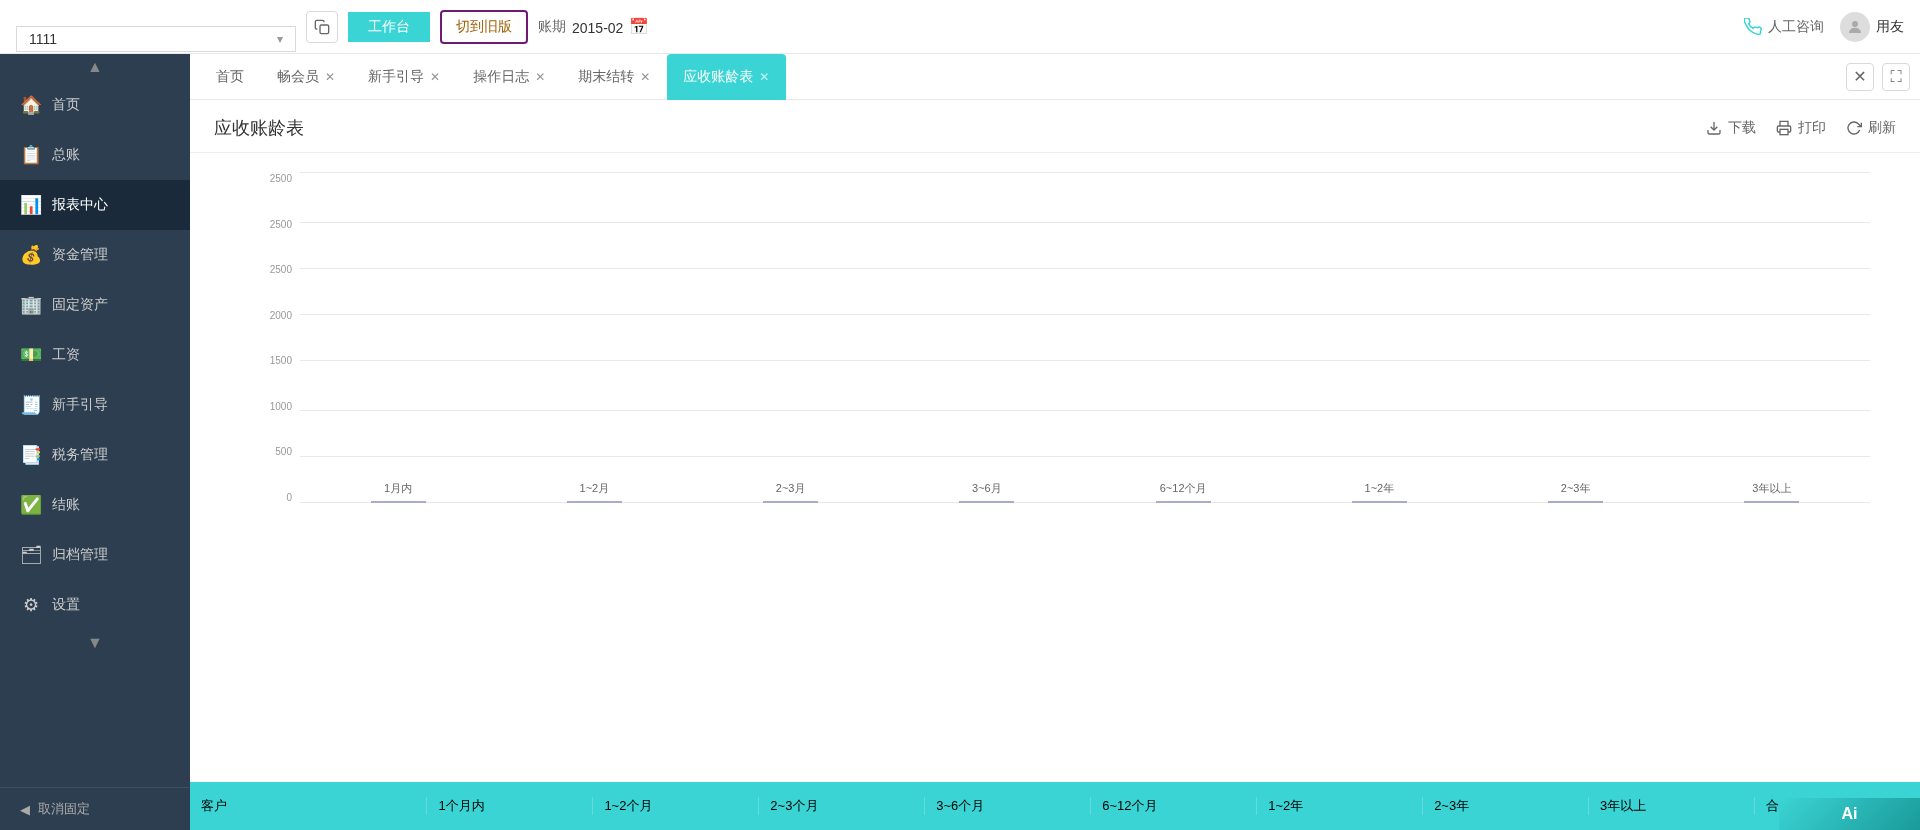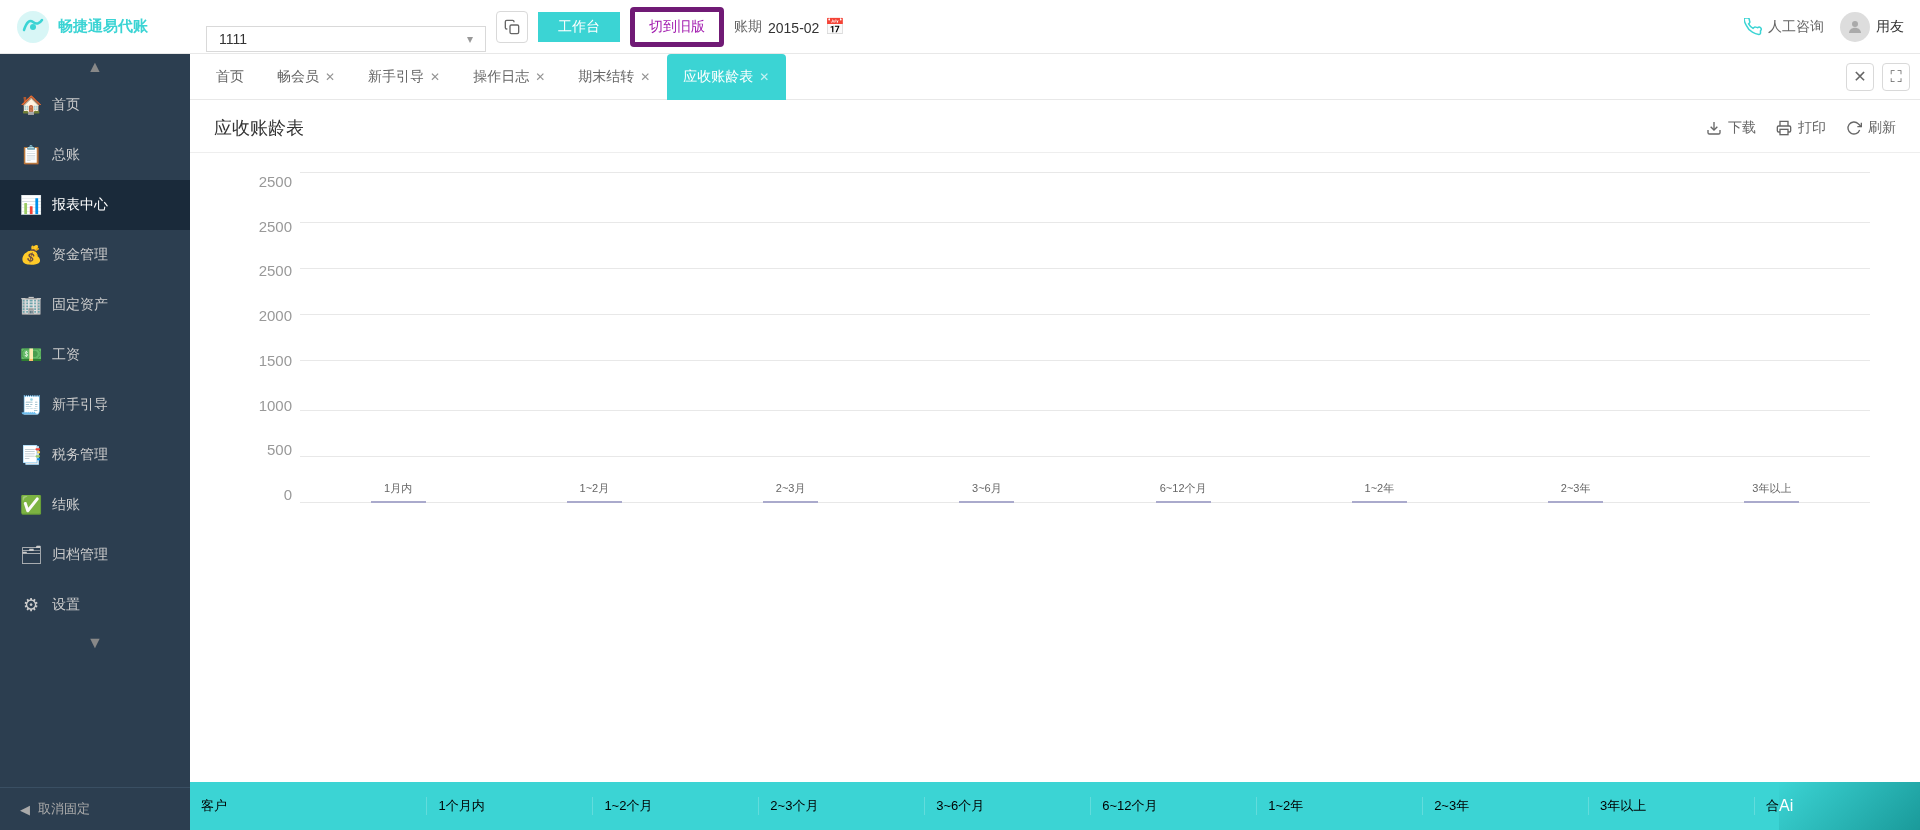--- a/index.html
+++ b/index.html
@@ -60,22 +60,22 @@
       background: #3bd4d4;
       color: #fff;
       border: none;
       border-radius: 0;
       padding: 6px 20px;
       font-size: 14px;
       cursor: pointer;
     }
     .switch-btn {
       margin-left: 10px;
-      border: 5px solid #701a75;
-      color: #a21caf;
+      border: 2px solid #701a75;
+      color: #a16207;
       background: #fff;
       border-radius: 4px;
       padding: 6px 14px;
       font-size: 14px;
       cursor: pointer;
     }
     .period-area {
       margin-left: 10px;
       display: flex;
       align-items: flex-end;
@@ -274,21 +274,21 @@
       left: 40px;
       top: 0;
       bottom: 30px;
       width: 40px;
       display: flex;
       flex-direction: column;
       justify-content: space-between;
       align-items: flex-end;
     }
     .y-label {
-      font-size: 15px;
+      font-size: 10px;
       color: #999;
       padding-right: 8px;
     }
     .chart-plot-area {
       position: absolute;
       left: 80px;
       right: 20px;
       top: 0;
       bottom: 30px;
     }
@@ -358,53 +358,45 @@
     }
     .th-cell:first-child { flex: 1.5; }
     .th-cell:last-child { border-right: none; }
 
     
     .ai-badge {
       position: fixed;
       bottom: 0;
       right: 0;
       width: 141px;
-      height: 48px;
+      height: 32px;
       background: linear-gradient(135deg, #3bd4d4, #1a9a9a);
       display: flex;
       align-items: center;
-      justify-content: flex-start;
+      justify-content: center;
       color: #fff;
       font-size: 16px;
-      font-weight: normal;
+      font-weight: bold;
       border-radius: 4px 0 0 0;
     }
 
     
     .sidebar-scroll-btn {
       display: flex;
       align-items: center;
       justify-content: center;
       padding: 4px;
       color: #888;
       cursor: pointer;
     }
   </style>
 </head>
 <body>
 
 <div class="header">
-  <div class="logo-area">
-    <svg class="logo-icon" viewBox="0 0 34 34">
-      <circle cx="17" cy="17" r="16" fill="#3bd4d4" opacity="0.2"></circle>
-      <path d="M8 20 Q12 8 17 12 Q22 16 26 10" stroke="#3bd4d4" stroke-width="2.5" fill="none" stroke-linecap="round"></path>
-      <circle cx="17" cy="17" r="3" fill="#3bd4d4"></circle>
-    </svg>
-    <span class="logo-text">畅捷通易代账</span>
-  </div>
 
   <div class="company-selector">
     <span class="company-name">1111</span>
     <span class="chevron-down">▾</span>
   </div>
 
   <div class="copy-icon-btn">
     <svg width="16" height="16" viewBox="0 0 24 24" fill="none" stroke="#666" stroke-width="2">
       <rect x="9" y="9" width="13" height="13" rx="2"></rect>
         <path d="M5 15H4a2 2 0 01-2-2V4a2 2 0 012-2h9a2 2 0 012 2v1"></path>

